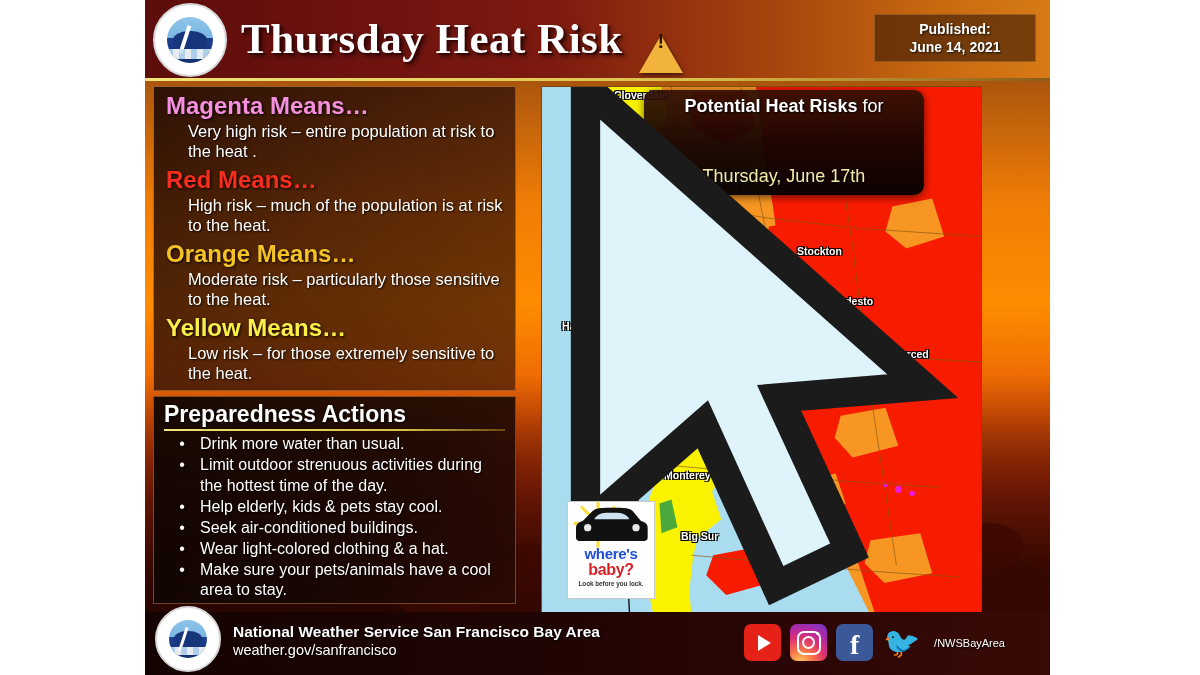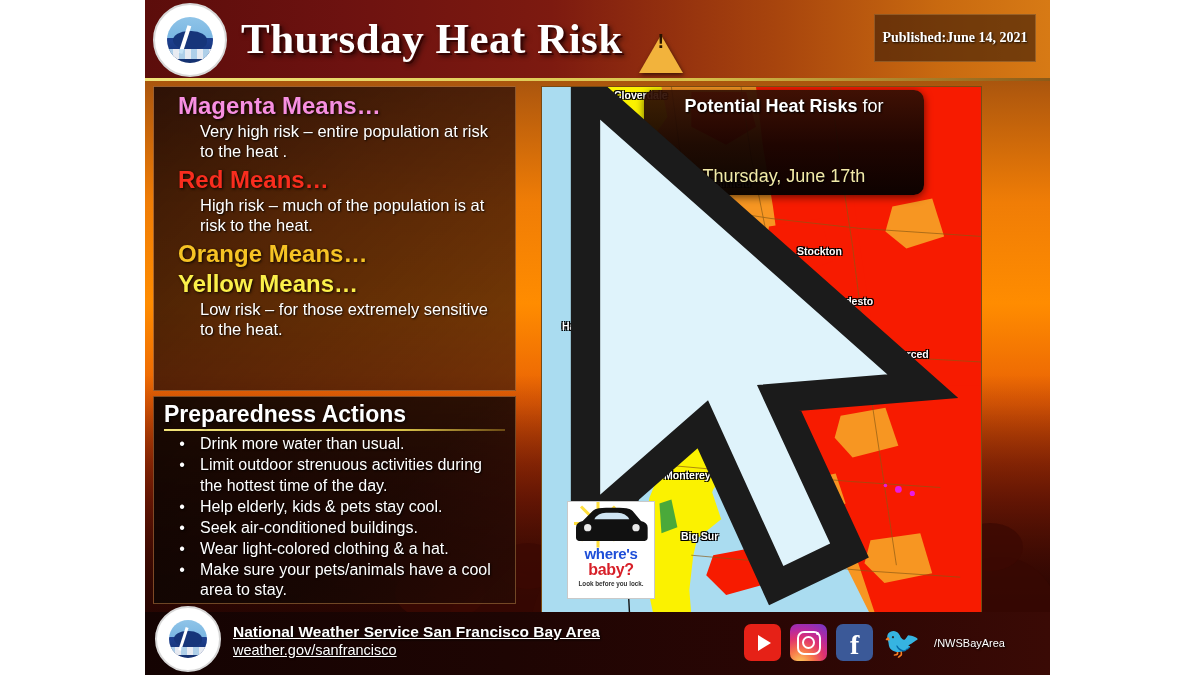--- a/index.html
+++ b/index.html
@@ -53,29 +53,29 @@
             white-space:nowrap;}
   #warn-icon{margin-left:16px;width:44px;height:40px;position:relative;}
   #warn-icon .tri{width:0;height:0;border-left:22px solid transparent;
             border-right:22px solid transparent;border-bottom:38px solid #f2b33c;
             filter:drop-shadow(1px 2px 2px rgba(0,0,0,.6));}
   #warn-icon .bang{position:absolute;left:50%;top:13px;transform:translateX(-50%);
             color:#2a1400;font-weight:bold;font-size:20px;line-height:20px;}
 
   #published{position:absolute;right:14px;top:14px;width:160px;height:46px;
             background:rgba(60,28,6,.62);border:1px solid rgba(255,200,120,.25);
-            display:flex;flex-direction:row;align-items:center;justify-content:center;
+            display:flex;flex-direction:column;align-items:center;justify-content:center;
             color:#ffffff;font-size:14px;font-weight:bold;line-height:18px;
-            text-shadow:1px 1px 2px rgba(0,0,0,.8);font-family:Liberation Serif, serif;}
+            text-shadow:1px 1px 2px rgba(0,0,0,.8);}
 
   
   #legend-panel{position:absolute;left:8px;top:86px;width:363px;height:305px;
             background:linear-gradient(135deg,rgba(28,8,4,.88) 0%,rgba(48,16,6,.80) 45%,
                        rgba(62,24,8,.70) 100%);
-            border:1px solid rgba(255,170,90,.45);box-sizing:border-box;padding:4px 24px;}
+            border:1px solid rgba(255,170,90,.45);box-sizing:border-box;padding:4px 12px;}
   .lg-head{font-size:24px;font-weight:bold;line-height:30px;
             text-shadow:1px 1px 3px rgba(0,0,0,.9);}
   .lg-body{font-size:16.5px;color:#ffffff;line-height:20px;margin:0 0 4px 22px;
             text-shadow:1px 1px 2px rgba(0,0,0,.9);}
 
   #prep-panel{position:absolute;left:8px;top:396px;width:363px;height:208px;
             background:linear-gradient(135deg,rgba(10,4,2,.92) 0%,rgba(20,6,3,.88) 60%,
                        rgba(40,10,4,.80) 100%);
             border:1px solid rgba(255,170,90,.40);box-sizing:border-box;padding:3px 10px;}
   #prep-title{font-size:23px;font-weight:bold;color:#ffffff;line-height:28px;
@@ -85,21 +85,21 @@
   .prep-ul{list-style:none;margin:0;padding:0;}
   .prep-ul li{display:flex;font-size:16px;color:#ffffff;line-height:20.5px;
             text-shadow:1px 1px 2px rgba(0,0,0,.9);margin-bottom:.5px;}
   .prep-ul li .bul{width:36px;flex:0 0 36px;text-align:center;}
   .prep-ul li .txt{flex:1;}
 
   
   #footer{position:absolute;left:0;bottom:0;width:905px;height:63px;
           background:linear-gradient(90deg,#140302 0%,#1e0503 40%,#2a0604 70%,#3a0a05 100%);}
   #nws-logo-bot{position:absolute;left:10px;top:-6px;width:66px;height:66px;}
-  #footer-text{position:absolute;left:88px;top:10px;color:#ffffff;text-decoration:underline;}
+  #footer-text{position:absolute;left:88px;top:10px;color:#ffffff;}
   #footer-org{font-size:15.5px;font-weight:bold;line-height:19px;
           text-shadow:1px 1px 2px #000;}
   #footer-url{font-size:14.5px;line-height:19px;text-shadow:1px 1px 2px #000;}
 
   #social{position:absolute;right:45px;top:12px;display:flex;align-items:center;gap:9px;}
   .sic{width:37px;height:37px;border-radius:7px;display:flex;align-items:center;
        justify-content:center;}
   .sic-yt{background:#e62117;}
   .sic-yt .play{width:0;height:0;border-left:13px solid #fff;
        border-top:8px solid transparent;border-bottom:8px solid transparent;margin-left:3px;}
@@ -206,20 +206,21 @@
       <div>
         <div class="lg-head" style="color:#f78fe0">Magenta Means…</div>
         <div class="lg-body">Very high risk – entire population at risk to the heat .</div>
       </div>
       <div>
         <div class="lg-head" style="color:#f92d1e">Red Means…</div>
         <div class="lg-body">High risk – much of the population is at risk to the heat.</div>
       </div>
       <div>
         <div class="lg-head" style="color:#f6c324">Orange Means…</div>
+        <div class="lg-body">Moderate risk – particularly those sensitive to the heat.</div>
       </div>
       <div>
         <div class="lg-head" style="color:#fbf04a">Yellow Means…</div>
         <div class="lg-body">Low risk – for those extremely sensitive to the heat.</div>
       </div>
     </div>
 
     <div id="prep-panel">
       <div id="prep-title">Preparedness Actions</div>
       <div id="prep-rule"></div>

